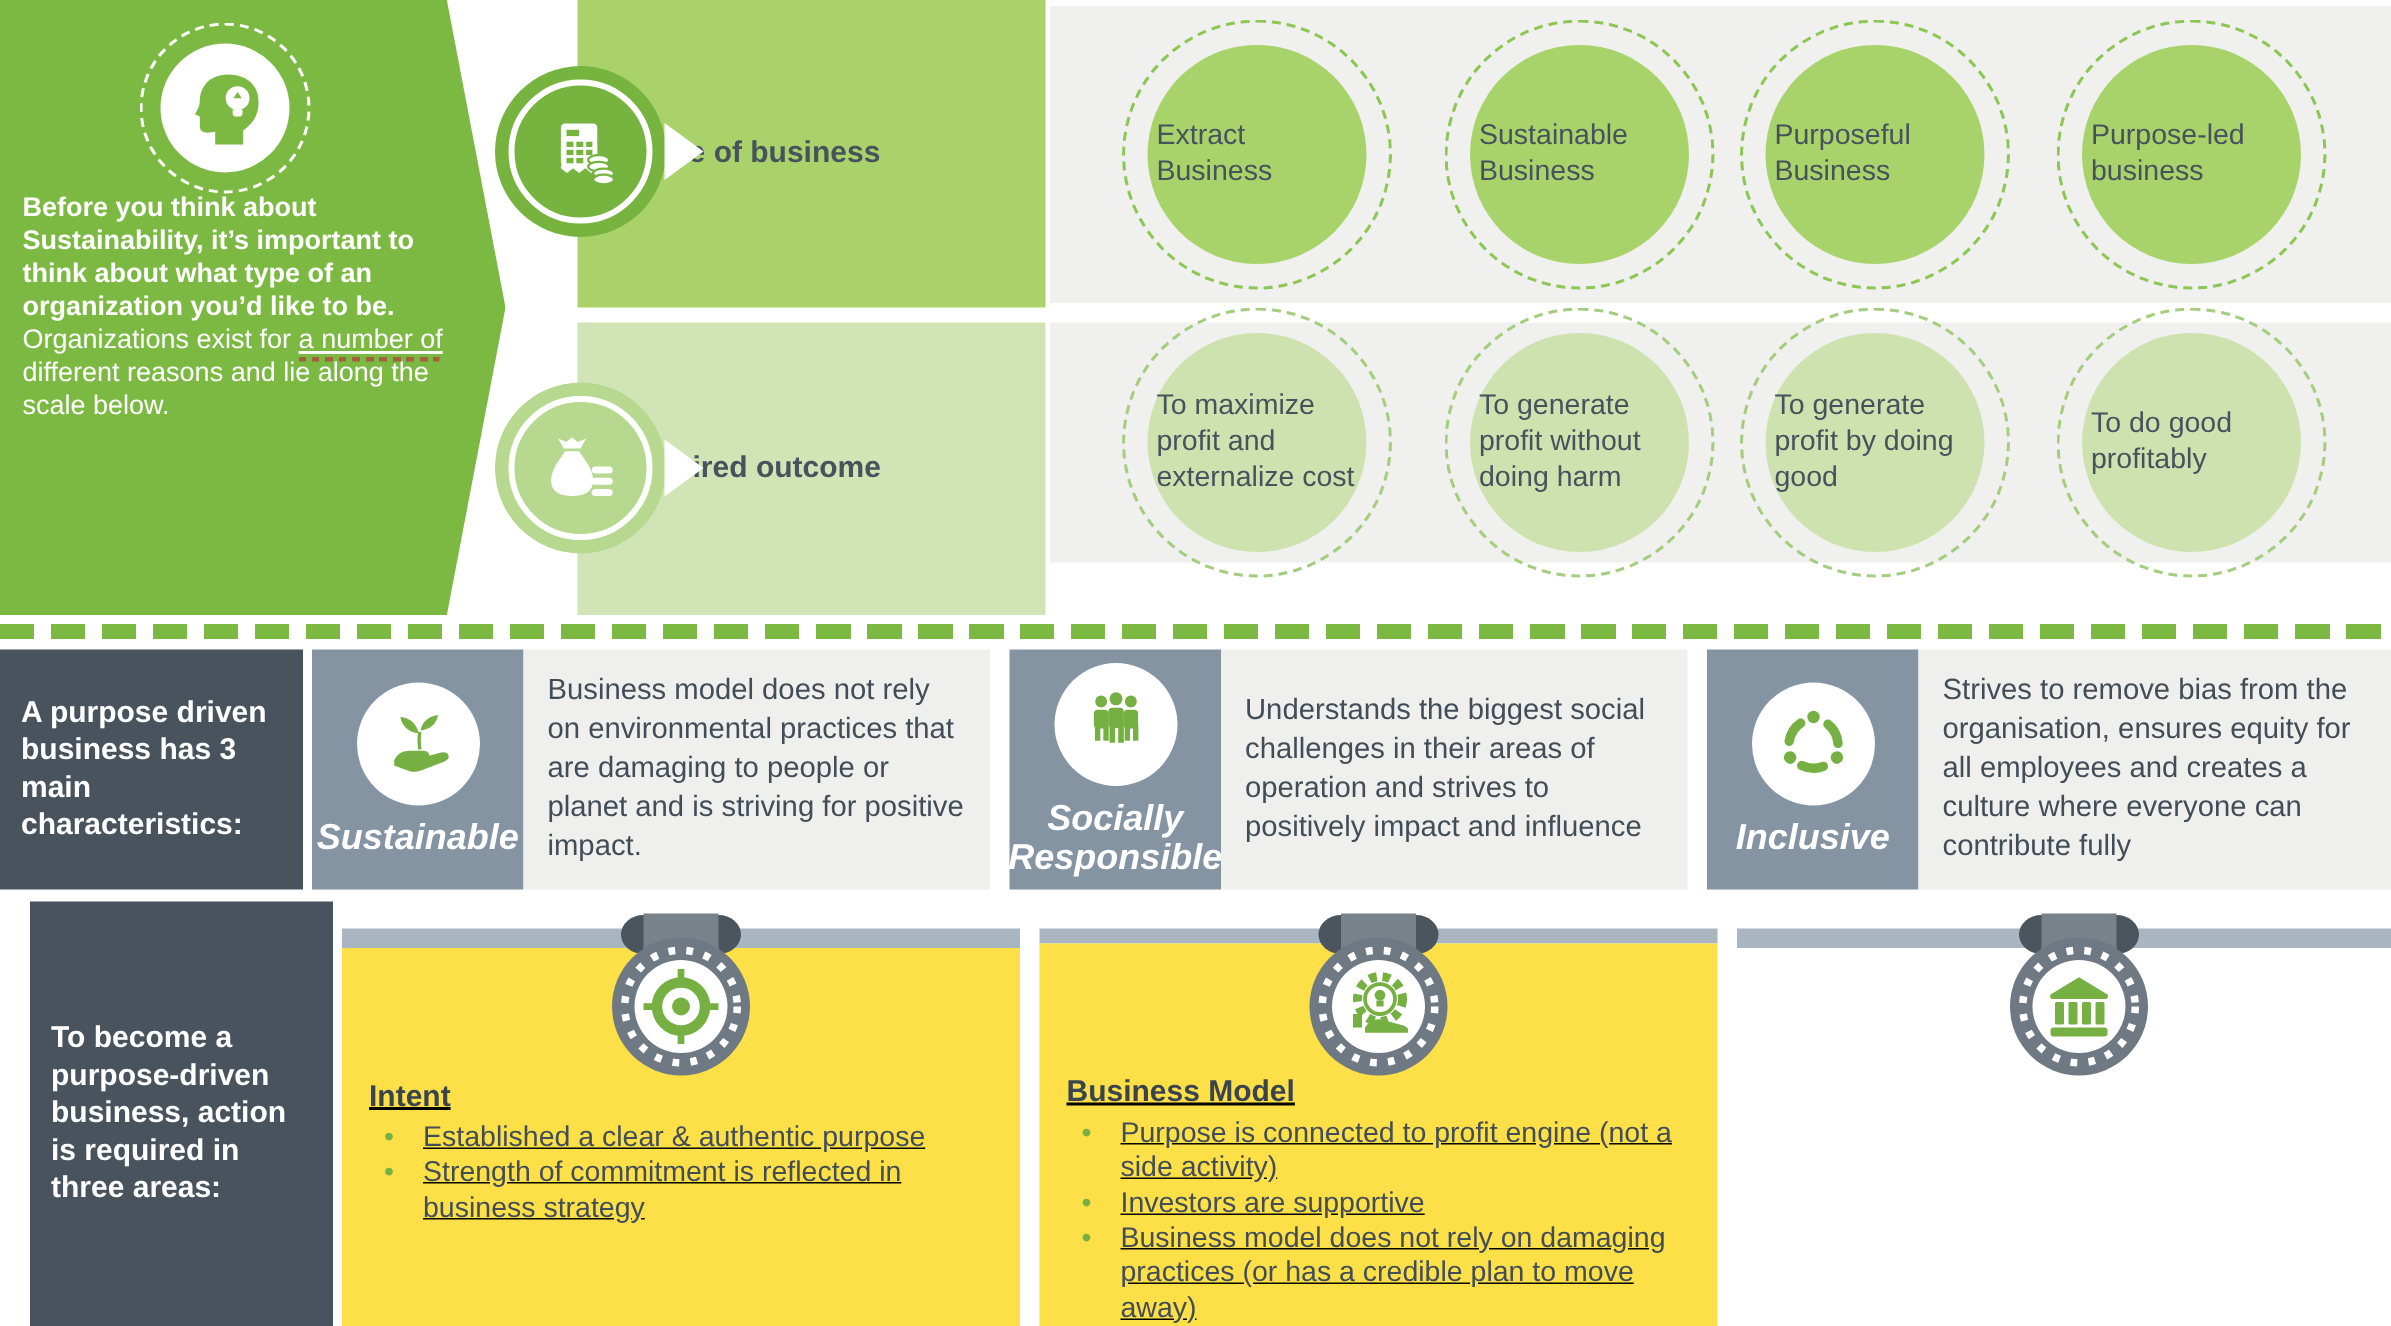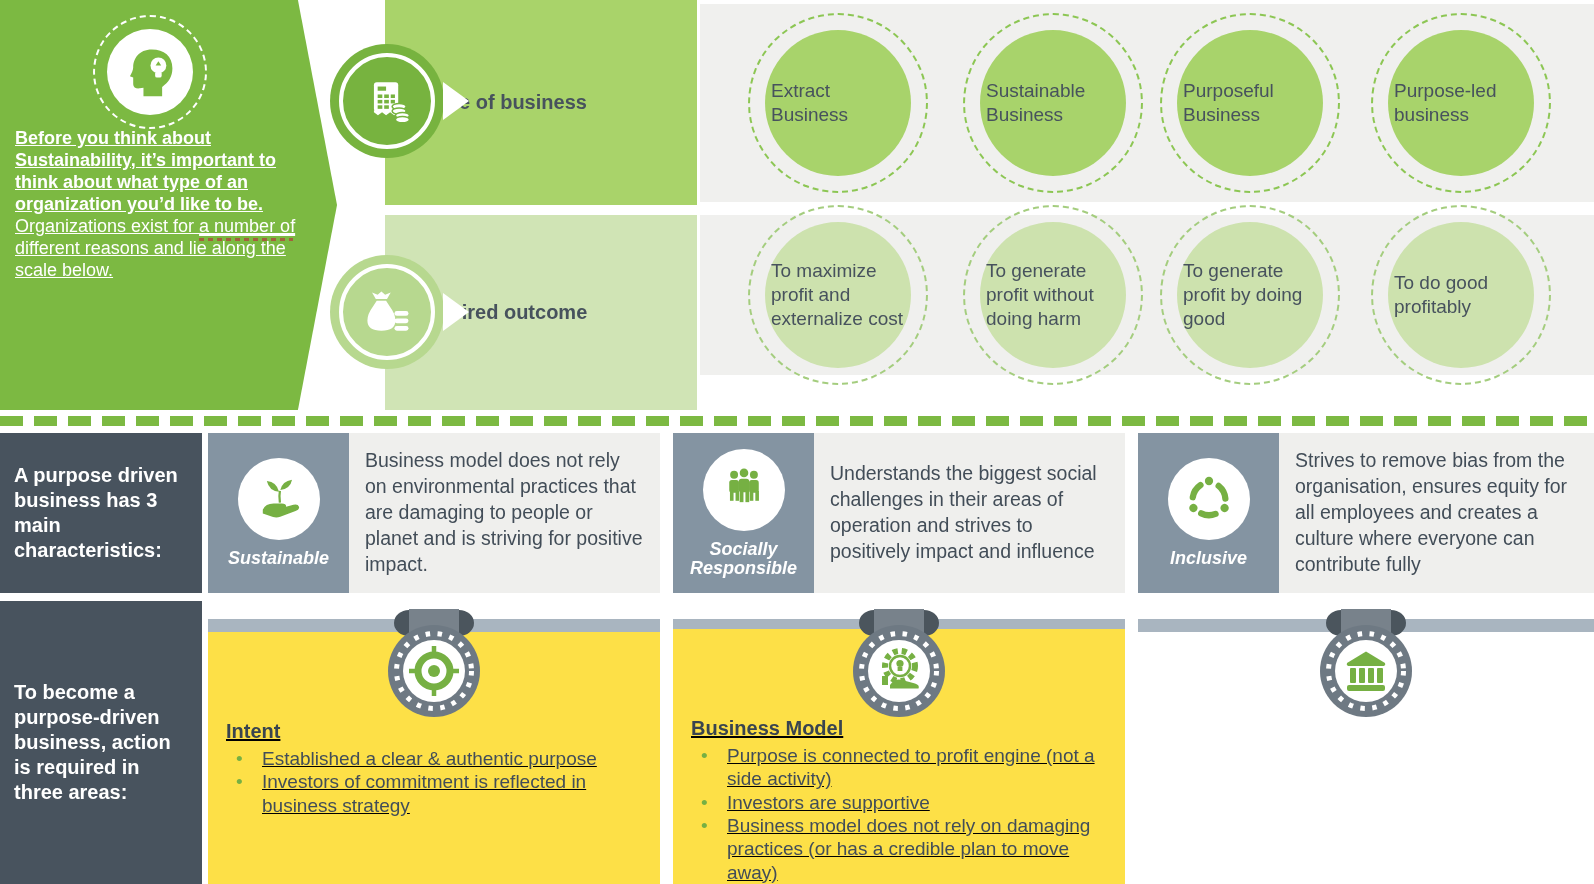--- a/index.html
+++ b/index.html
@@ -8,21 +8,21 @@
 
   
   .top{position:relative;width:1594px;height:410px;}
   .chevron{position:absolute;left:0;top:0;width:337px;height:410px;background:#7cb942;
            clip-path:polygon(0 0,88.4% 0,100% 50%,88.4% 100%,0 100%);}
   .head-badge{position:absolute;left:93px;top:15px;width:110px;height:110px;
               border:2px dashed #fff;border-radius:50%;display:flex;align-items:center;justify-content:center;}
   .head-badge-inner{width:86px;height:86px;background:#fff;border-radius:50%;
                     display:flex;align-items:center;justify-content:center;}
   .intro-text{position:absolute;left:15px;top:128px;width:288px;color:#fff;
-              font-size:18px;line-height:1.22;font-weight:700;text-decoration:underline;}
+              font-size:18px;line-height:1.22;font-weight:700;}
   .intro-normal{font-weight:400;}
   .spell{position:relative;text-decoration:underline;text-decoration-thickness:1.5px;text-underline-offset:2px;}
   .spell::after{content:"";position:absolute;left:0;right:2px;bottom:-5px;height:3px;
                 background:repeating-linear-gradient(90deg,#a2603c 0 5px,transparent 5px 9px);}
 
   .band{position:absolute;left:385px;width:312px;display:flex;align-items:center;}
   .band.r1{top:0;height:205px;background:#a9d36a;}
   .band.r2{top:215px;height:195px;background:#d0e4b5;}
   .band-label{margin-left:40px;font-weight:700;font-size:20px;color:#47525d;}
 
@@ -57,28 +57,28 @@
   .mid{display:flex;height:160px;}
   .dark-box{width:202px;background:#48535e;color:#fff;font-weight:700;font-size:20px;line-height:1.25;
             display:flex;align-items:center;padding:0 18px 0 14px;box-sizing:border-box;flex:none;}
   .char-group{display:flex;width:452px;margin-left:13px;flex:none;}
   .char-group.first{margin-left:6px;}
   .char-group.last{width:456px;}
   .icon-box{width:141px;background:#8494a2;flex:none;display:flex;flex-direction:column;
             align-items:center;justify-content:center;gap:9px;color:#fff;}
   .icon-circle{width:82px;height:82px;background:#fff;border-radius:50%;
                display:flex;align-items:center;justify-content:center;flex:none;}
-  .char-label{font-style:italic;font-weight:700;font-size:18px;text-align:center;line-height:1.05;}
+  .char-label{font-style:italic;font-weight:700;font-size:24px;text-align:center;line-height:1.05;}
   .char-text{flex:1;background:#efefed;display:flex;align-items:center;padding:0 16px;
              font-size:19.5px;color:#424d58;line-height:1.33;}
 
   .gap-row{height:8px;}
 
   
-  .bottom{display:flex;height:283px;}
+  .bottom{display:flex;height:283px;margin-left:20px;}
   .panel{position:relative;display:flex;flex-direction:column;width:452px;margin-left:13px;flex:none;}
   .panel.first{margin-left:6px;}
   .panel.last{width:456px;}
   .panel .bar{height:13px;background:#a9b5c0;margin-top:18px;}
   .panel-body{flex:1;background:#fde047;padding:0 18px;box-sizing:border-box;text-decoration:underline;}
   .panel-title{margin-top:87px;font-weight:700;font-size:20px;color:#39444f;line-height:1.25;}
   .bullets{margin:3px 0 0;padding:0;list-style:none;font-size:19px;color:#424d58;line-height:1.23;}
   .bullets li{position:relative;padding-left:36px;}
   .bullets li::before{content:"\2022";position:absolute;left:10px;color:#76b043;}
   .medal{position:absolute;top:6px;left:50%;transform:translateX(-50%);z-index:2;}
@@ -256,21 +256,21 @@
 
 <div class="bottom">
   <div class="dark-box">To become a purpose-driven business, action is required in three areas:</div>
 
   <div class="panel first">
     <div class="bar"></div>
     <div class="panel-body">
       <div class="panel-title">Intent</div>
       <ul class="bullets">
         <li>Established a clear &amp; authentic purpose</li>
-        <li>Investors of commitment is reflected in business strategy</li>
+        <li>Strength of commitment is reflected in business strategy</li>
       </ul>
     </div>
     <svg class="medal" width="110" height="112" viewBox="0 0 110 112">
       <ellipse cx="30" cy="16" rx="15" ry="13" fill="#4b555d"></ellipse>
         <ellipse cx="80" cy="16" rx="15" ry="13" fill="#4b555d"></ellipse>
       <rect x="30" y="2" width="50" height="56" fill="#78828b"></rect>
       <circle cx="55" cy="64" r="46" fill="#6e7983"></circle>
       <circle cx="55" cy="64" r="37.5" fill="none" stroke="#fff" stroke-width="5" stroke-dasharray="4.5 7.5"></circle>
       <circle cx="55" cy="64" r="31" fill="#fff"></circle>
       <g stroke="#76b043" fill="none">

